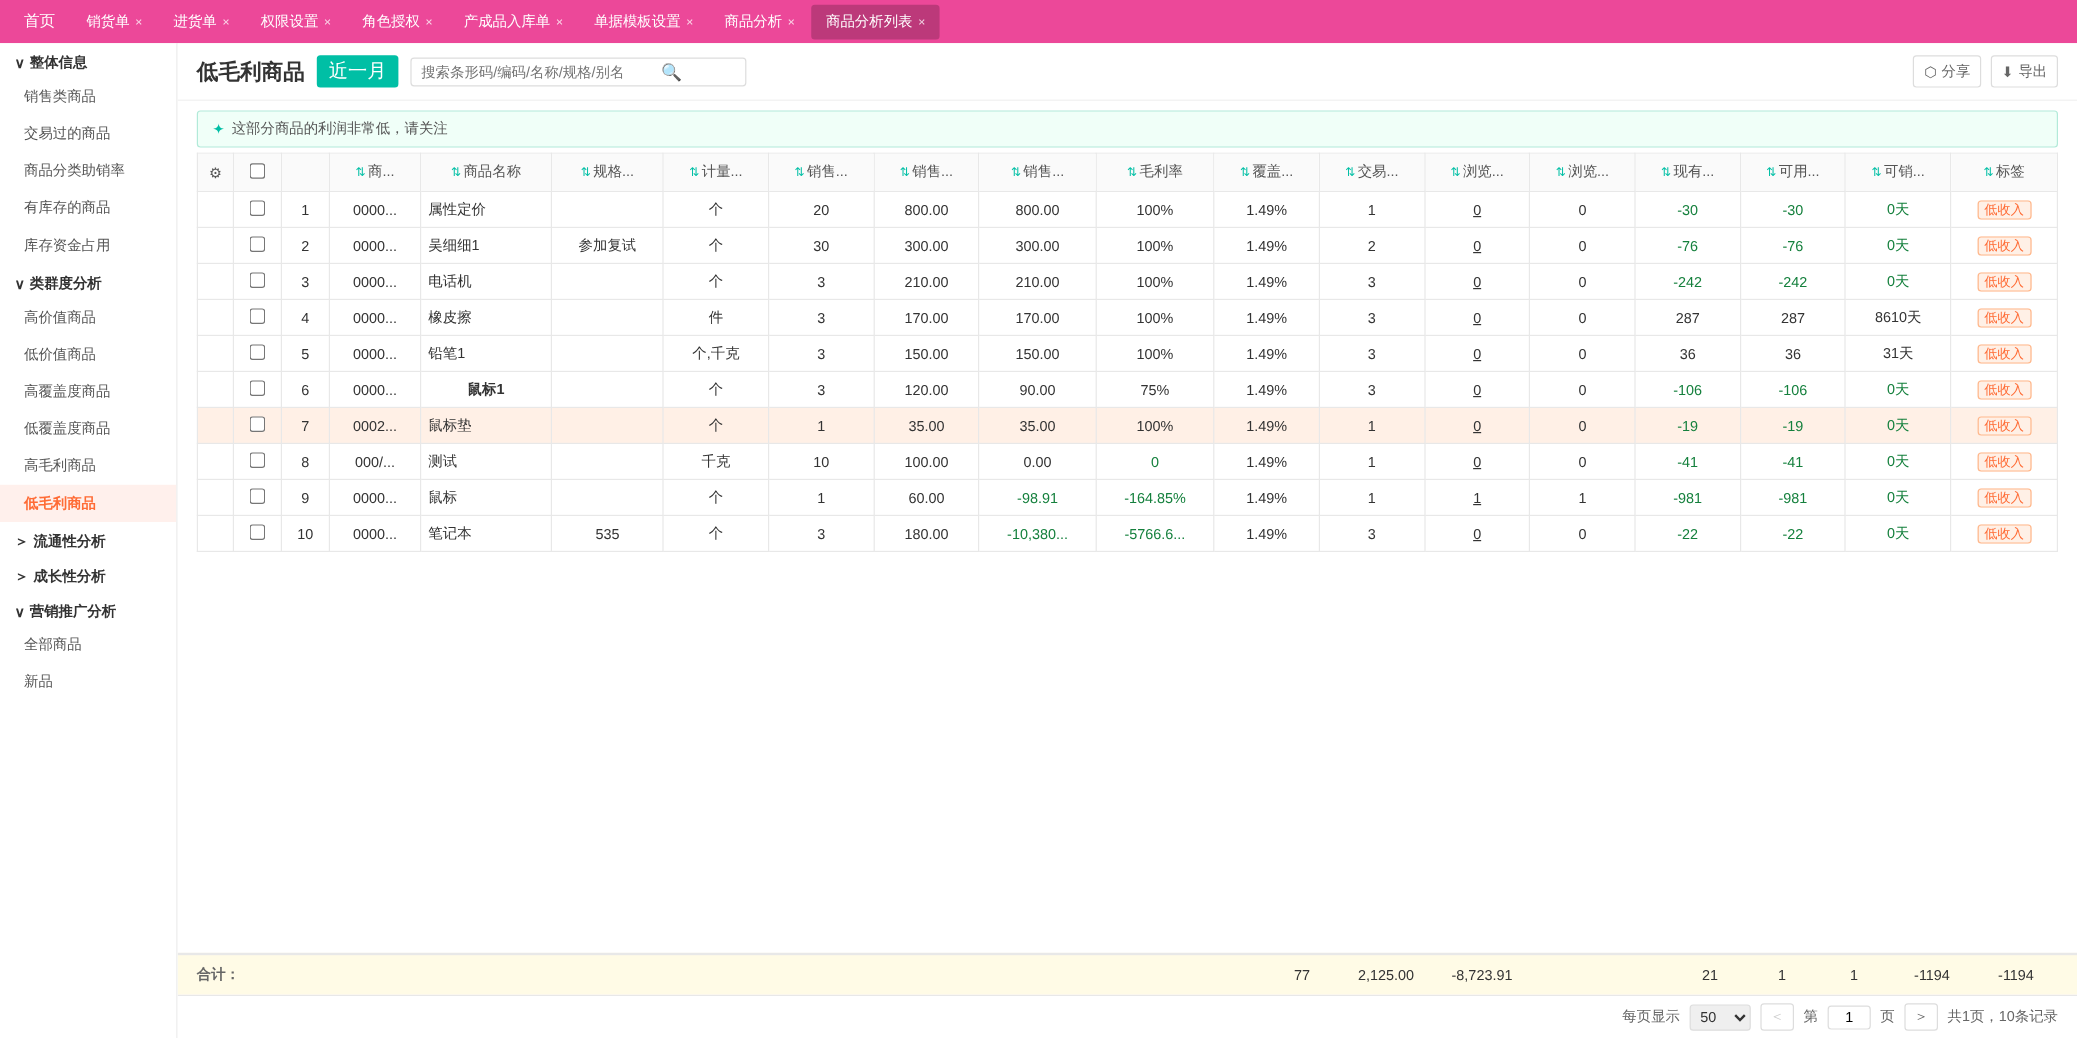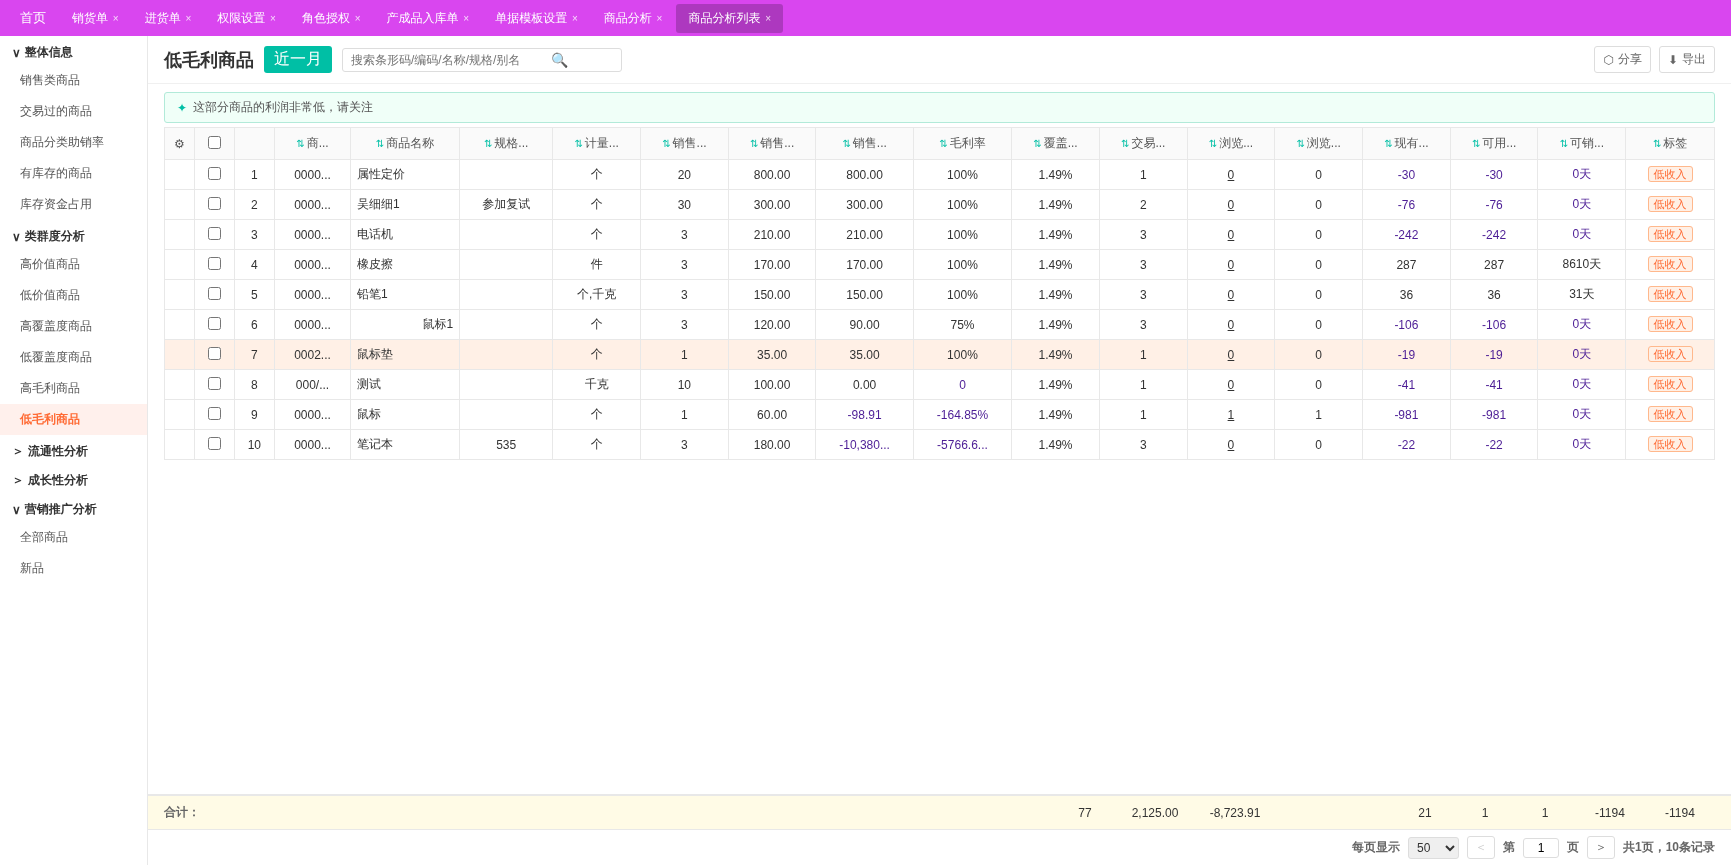--- a/index.html
+++ b/index.html
@@ -1,20 +1,20 @@
 <!DOCTYPE html>
 <html><head>
   <meta charset="utf-8">
   <style>
     * { box-sizing: border-box; margin: 0; padding: 0; font-family: 'Microsoft YaHei', Arial, sans-serif; font-size: 12px; }
     body { background: #f5f5f5; overflow: hidden; }
 
     
     .top-nav {
-      background: #d946ef;
+      background: #ec4899;
       height: 36px;
       display: flex;
       align-items: center;
       padding: 0 8px;
       gap: 2px;
       text-align: center;
     }
     .nav-item {
       color: #fff;
       padding: 6px 12px;
@@ -167,21 +167,21 @@
     tbody tr td {
       border: 1px solid #e8e8e8;
       padding: 6px 6px;
       text-align: center;
       color: #333;
       white-space: nowrap;
     }
     tbody tr.highlighted { background: #fff0e6; }
     tbody tr.highlighted td { background: #fff0e6; }
     .underline-val { text-decoration: underline; cursor: pointer; color: #333; }
-    .red-text { color: #4c1d95; }
+    .red-text { color: #15803d; }
     .tag-badge {
       background: #fff0e6;
       color: #ff6b35;
       border: 1px solid #ffb88c;
       border-radius: 3px;
       padding: 1px 5px;
       font-size: 11px;
     }
 
     
@@ -200,21 +200,21 @@
     
     .pagination-bar {
       display: flex;
       align-items: center;
       padding: 6px 16px;
       border-top: 1px solid #e8e8e8;
       justify-content: flex-end;
       gap: 8px;
       background: #fff;
     }
-    .pagination-bar span { color: #666; font-size: 12px; font-weight: bold; }
+    .pagination-bar span { color: #666; font-size: 12px; }
     .page-size-select {
       border: 1px solid #ddd;
       border-radius: 3px;
       padding: 2px 4px;
       font-size: 12px;
       color: #333;
     }
     .page-btn {
       border: 1px solid #ddd;
       background: #fff;
@@ -472,21 +472,21 @@
       <td class="">36</td>
       <td class="">36</td>
       <td class="">31天</td>
       <td><span class="tag-badge">低收入</span></td>
     </tr>
             <tr>
       <td></td>
       <td><input type="checkbox" style=""></td>
       <td>6</td>
       <td>0000...</td>
-      <td style="text-align:right;">鼠标1</td>
+      <td style="text-align:center;font-weight:bold;">鼠标1</td>
       <td></td>
       <td>个</td>
       <td>3</td>
       <td>120.00</td>
       <td class="">90.00</td>
       <td class="">75%</td>
       <td>1.49%</td>
       <td>3</td>
       <td><span class="underline-val">0</span></td>
       <td>0</td>

